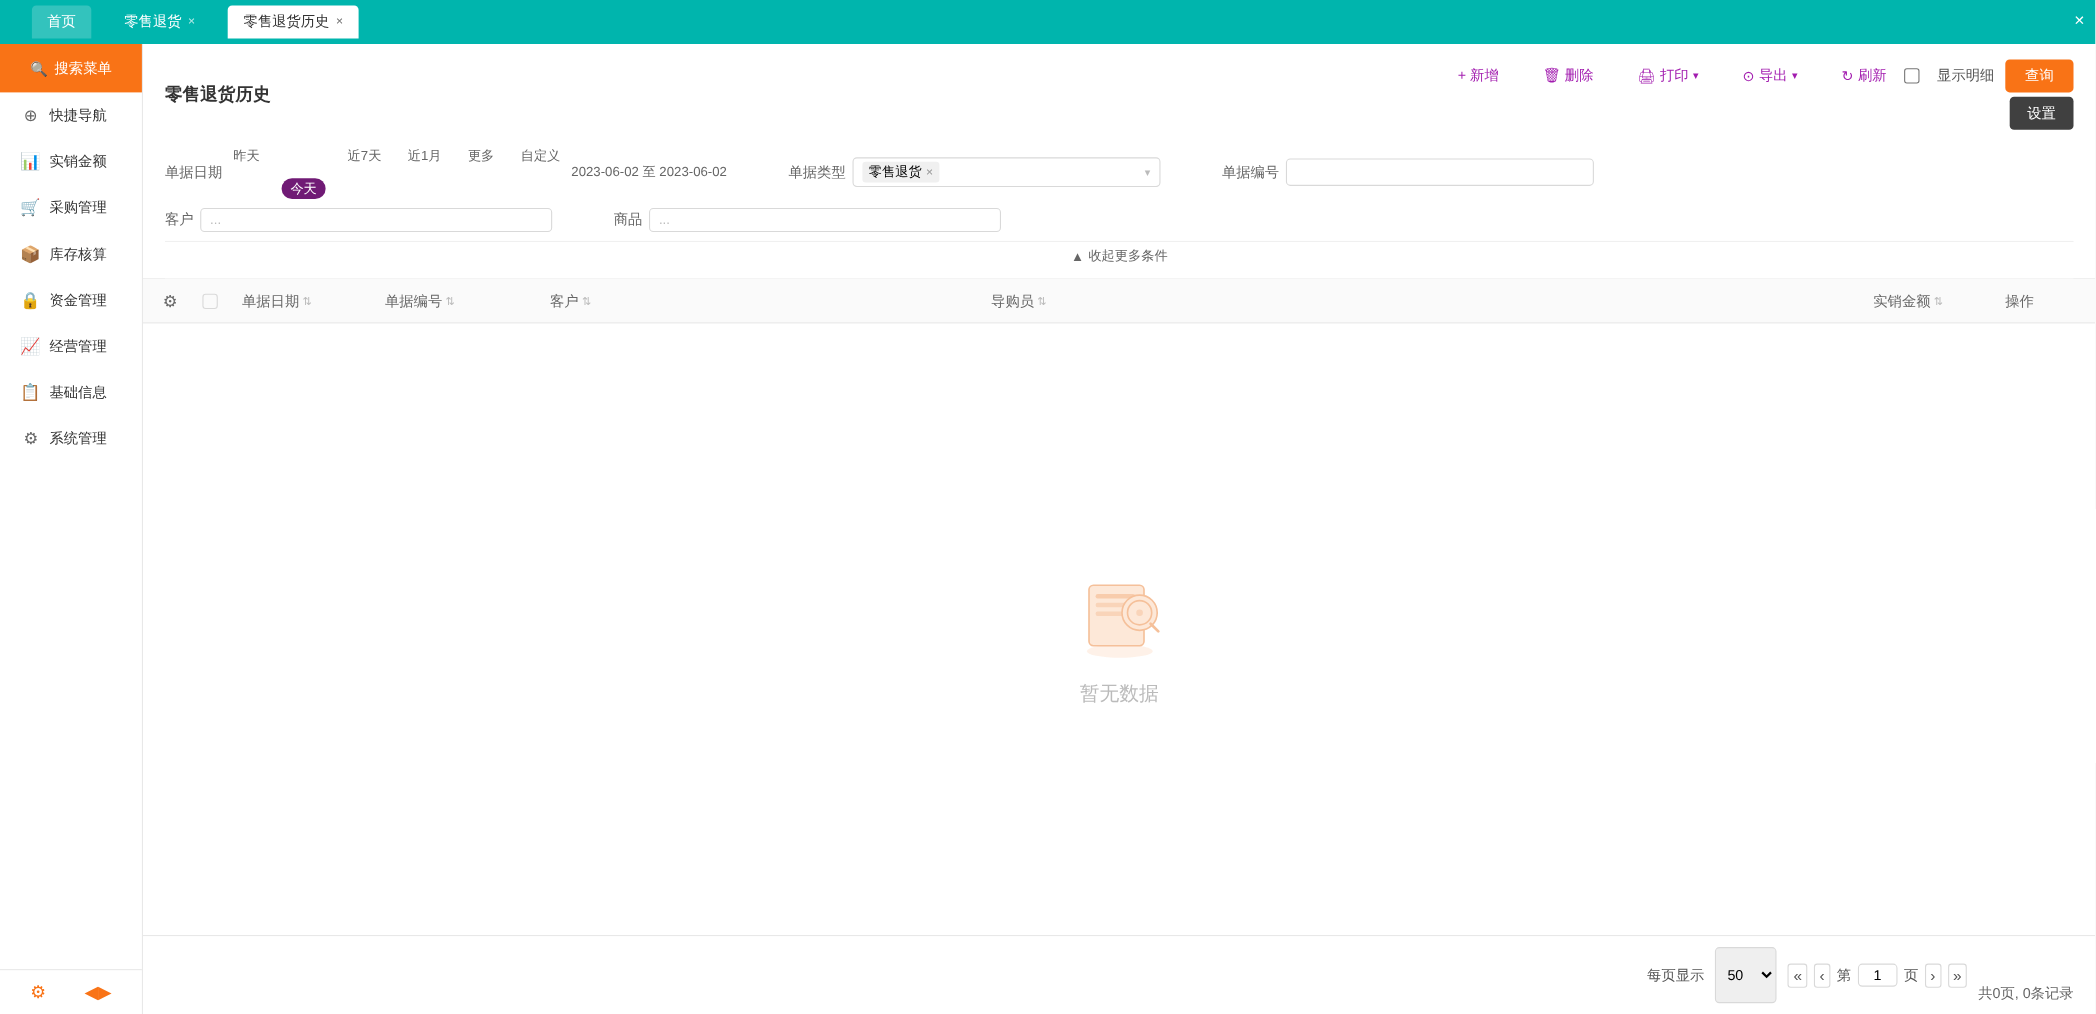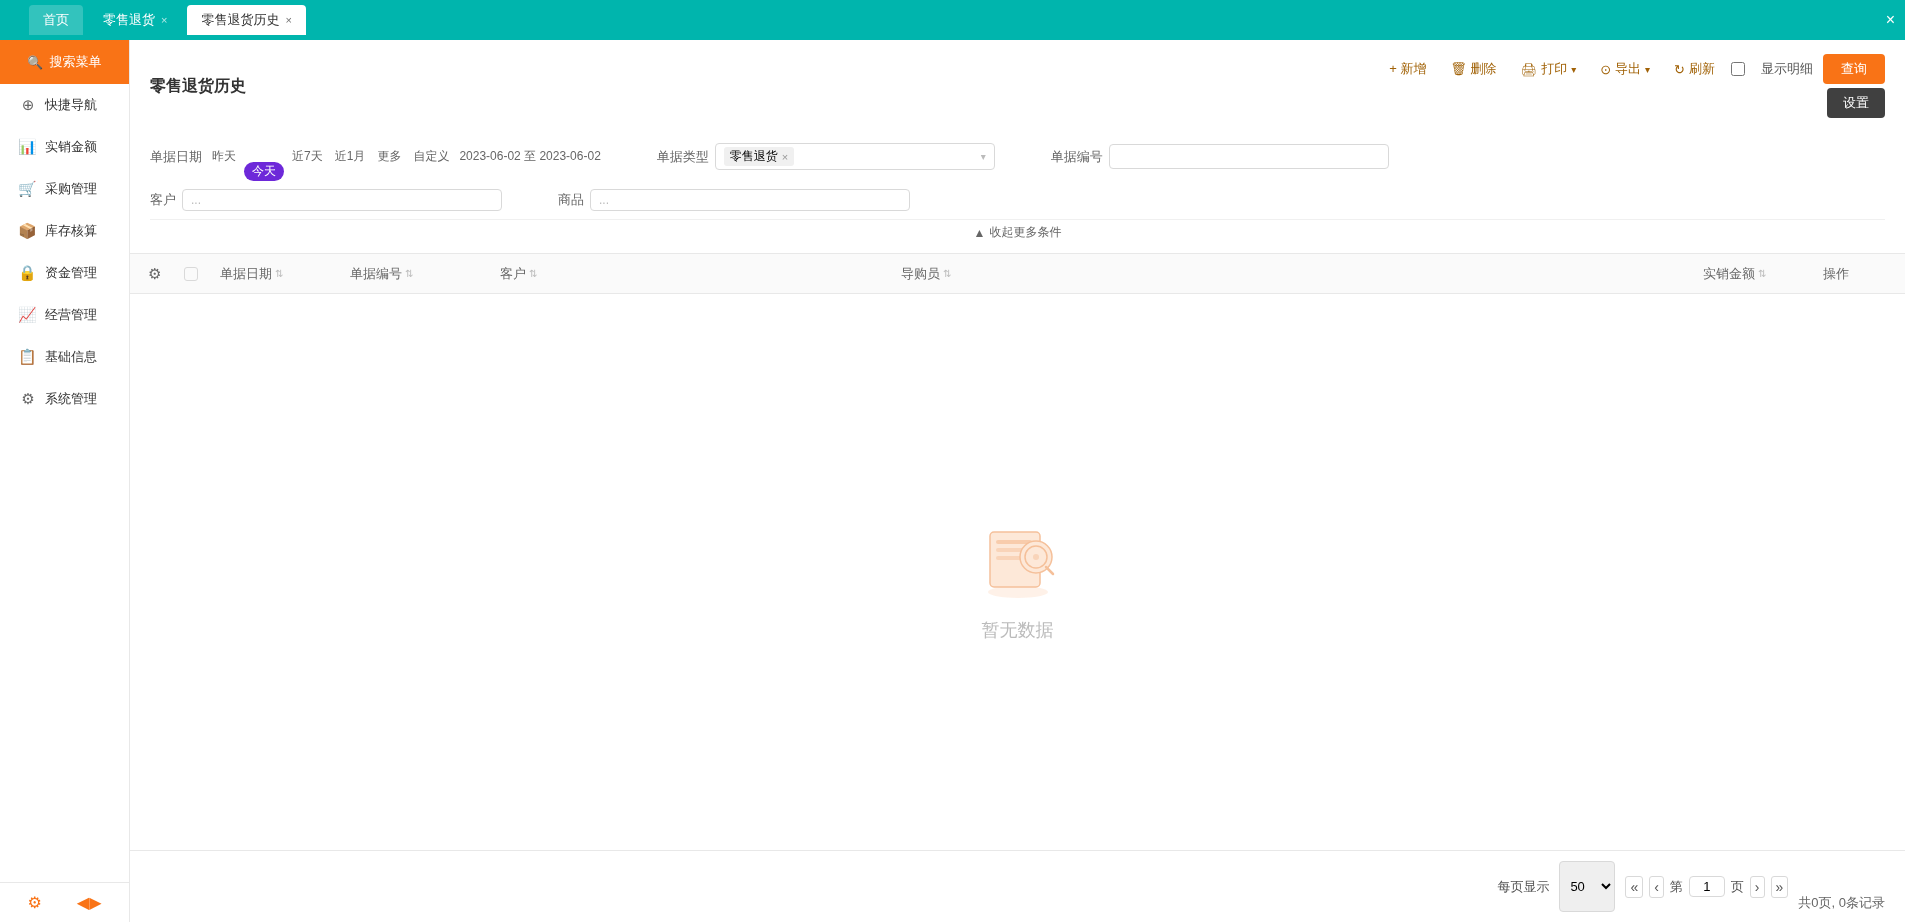--- a/index.html
+++ b/index.html
@@ -1,20 +1,20 @@
 <!DOCTYPE html>
 <html><head>
   <meta charset="utf-8">
   <style>
     * { box-sizing: border-box; margin: 0; padding: 0; }
     body { font-family: 'Microsoft YaHei', Arial, sans-serif; font-size: 13px; background: #f5f5f5; display: flex; flex-direction: column; height: 922px; overflow: hidden; }
 
     
     .top-bar { background: #00b5ad; display: flex; align-items: center; height: 40px; padding: 0 10px; flex-shrink: 0; }
-    .top-bar-tabs { display: flex; align-items: flex-end; flex: 1; gap: 6px; padding-left: 19px; }
+    .top-bar-tabs { display: flex; align-items: flex-end; flex: 1; gap: 16px; padding-left: 19px; }
     .tab { display: flex; align-items: center; padding: 0 14px; height: 30px; border-radius: 4px 4px 0 0; font-size: 13px; cursor: pointer; color: #fff; gap: 6px; }
     .tab.active { background: #fff; color: #333; }
     .tab.home { background: rgba(255,255,255,0.2); }
     .tab-close { font-size: 11px; cursor: pointer; opacity: 0.7; }
     .top-bar-right { color: #fff; font-size: 16px; cursor: pointer; margin-left: auto; }
 
     
     .main-layout { display: flex; flex: 1; overflow: hidden; }
 
     
@@ -26,35 +26,35 @@
     .sidebar-footer { display: flex; align-items: center; justify-content: space-around; padding: 10px; border-top: 1px solid #e8e8e8; flex-shrink: 0; }
     .sidebar-footer-btn { cursor: pointer; font-size: 16px; color: #f97316; }
 
     
     .content { flex: 1; display: flex; flex-direction: column; overflow: hidden; background: #f5f5f5; }
 
     
     .page-header { background: #fff; padding: 14px 20px 0; border-bottom: 1px solid #e8e8e8; flex-shrink: 0; }
     .page-title-row { display: flex; align-items: center; justify-content: space-between; margin-bottom: 14px; }
     .page-title { font-size: 16px; font-weight: bold; color: #333; }
-    .btn-action { display: flex; align-items: center; gap: 4px; font-size: 13px; cursor: pointer; color: #a16207; border: none; background: none; padding: 4px 8px; }
+    .btn-action { display: flex; align-items: center; gap: 4px; font-size: 13px; cursor: pointer; color: #a21caf; border: none; background: none; padding: 4px 8px; margin-left: 16px; }
     .btn-primary { background: #f97316; color: #fff; border: none; border-radius: 4px; padding: 6px 16px; cursor: pointer; font-size: 13px; }
     .btn-set { background: #f97316; color: #fff; border: none; border-radius: 4px; padding: 6px 16px; cursor: pointer; font-size: 13px; }
     .btn-query { background: #f97316; }
     .btn-setting { background: #404040; margin-left: 4px; }
     .header-query-btns { display: flex; flex-direction: column; gap: 4px; }
 
     
     .filter-area { background: #fff; padding: 10px 20px; border-bottom: 1px solid #e8e8e8; flex-shrink: 0; }
     .filter-row { display: flex; align-items: center; gap: 16px; margin-bottom: 8px; flex-wrap: wrap; }
     .filter-item { display: flex; align-items: center; gap: 6px; }
     .filter-label { color: #666; font-size: 13px; white-space: nowrap; }
-    .date-options { display: flex; align-items: center; gap: 4px; }
+    .date-options { display: flex; gap: 16px; }
     .date-btn { font-size: 12px; color: #666; cursor: pointer; padding: 1px 4px; }
-    .date-btn.active { background: #6d28d9; color: #fff; border-radius: 10px; padding: 1px 8px; margin-top: 30px; }
+    .date-btn.active { background: #701a75; color: #fff; border-radius: 10px; padding: 1px 8px; margin-top: 30px; }
     .date-range { font-size: 12px; color: #666; }
     .tag-input { display: flex; align-items: center; border: 1px solid #d9d9d9; border-radius: 4px; padding: 3px 8px; min-width: 200px; background: #fff; gap: 4px; }
     .tag { background: #f0f0f0; border-radius: 3px; padding: 1px 6px; font-size: 12px; display: flex; align-items: center; gap: 4px; }
     .tag-close { cursor: pointer; color: #999; font-size: 11px; }
     .input-placeholder { color: #bbb; font-size: 12px; }
     .filter-input { border: 1px solid #d9d9d9; border-radius: 4px; padding: 4px 8px; font-size: 13px; min-width: 180px; outline: none; }
     .collapse-btn { display: flex; align-items: center; justify-content: center; width: 100%; padding: 4px; cursor: pointer; color: #666; font-size: 12px; gap: 4px; border-top: 1px solid #f0f0f0; margin-top: 4px; }
     .table-header { display: flex; align-items: center; border-bottom: 1px solid #e8e8e8; background: #fafafa; height: 40px; padding: 0 10px; }
     .th { display: flex; align-items: center; font-size: 13px; color: #666; padding: 0 8px; gap: 3px; flex-shrink: 0; }
     .th-sort { font-size: 10px; color: #bbb; cursor: pointer; }

